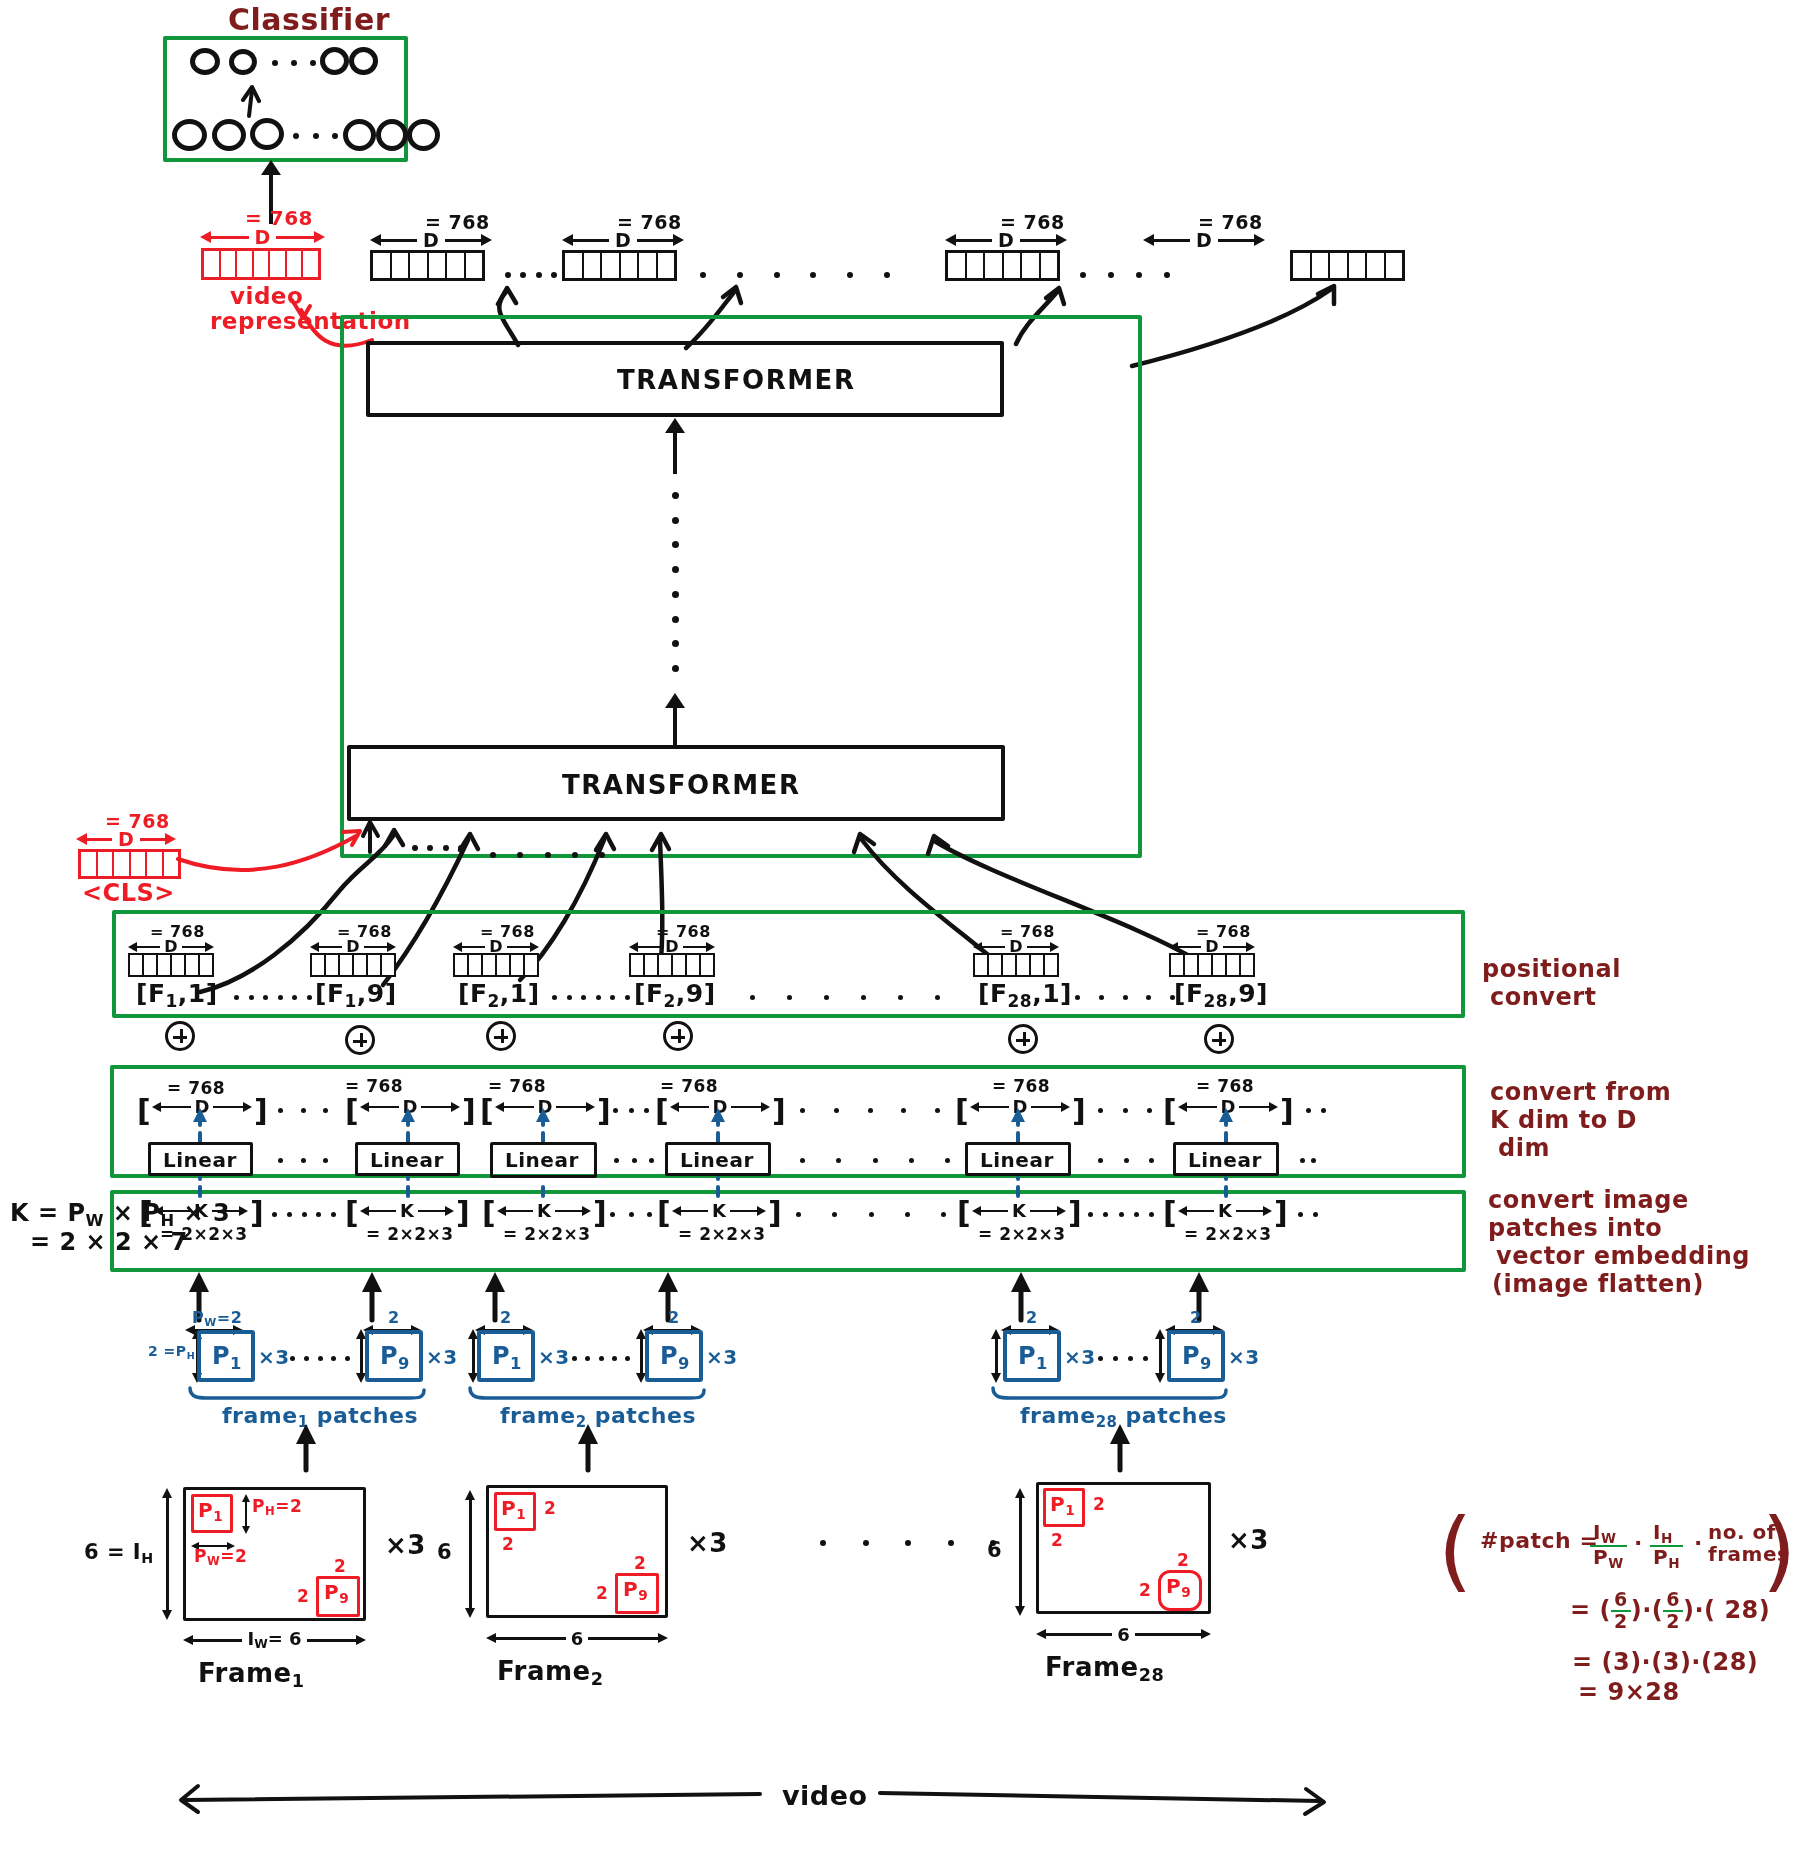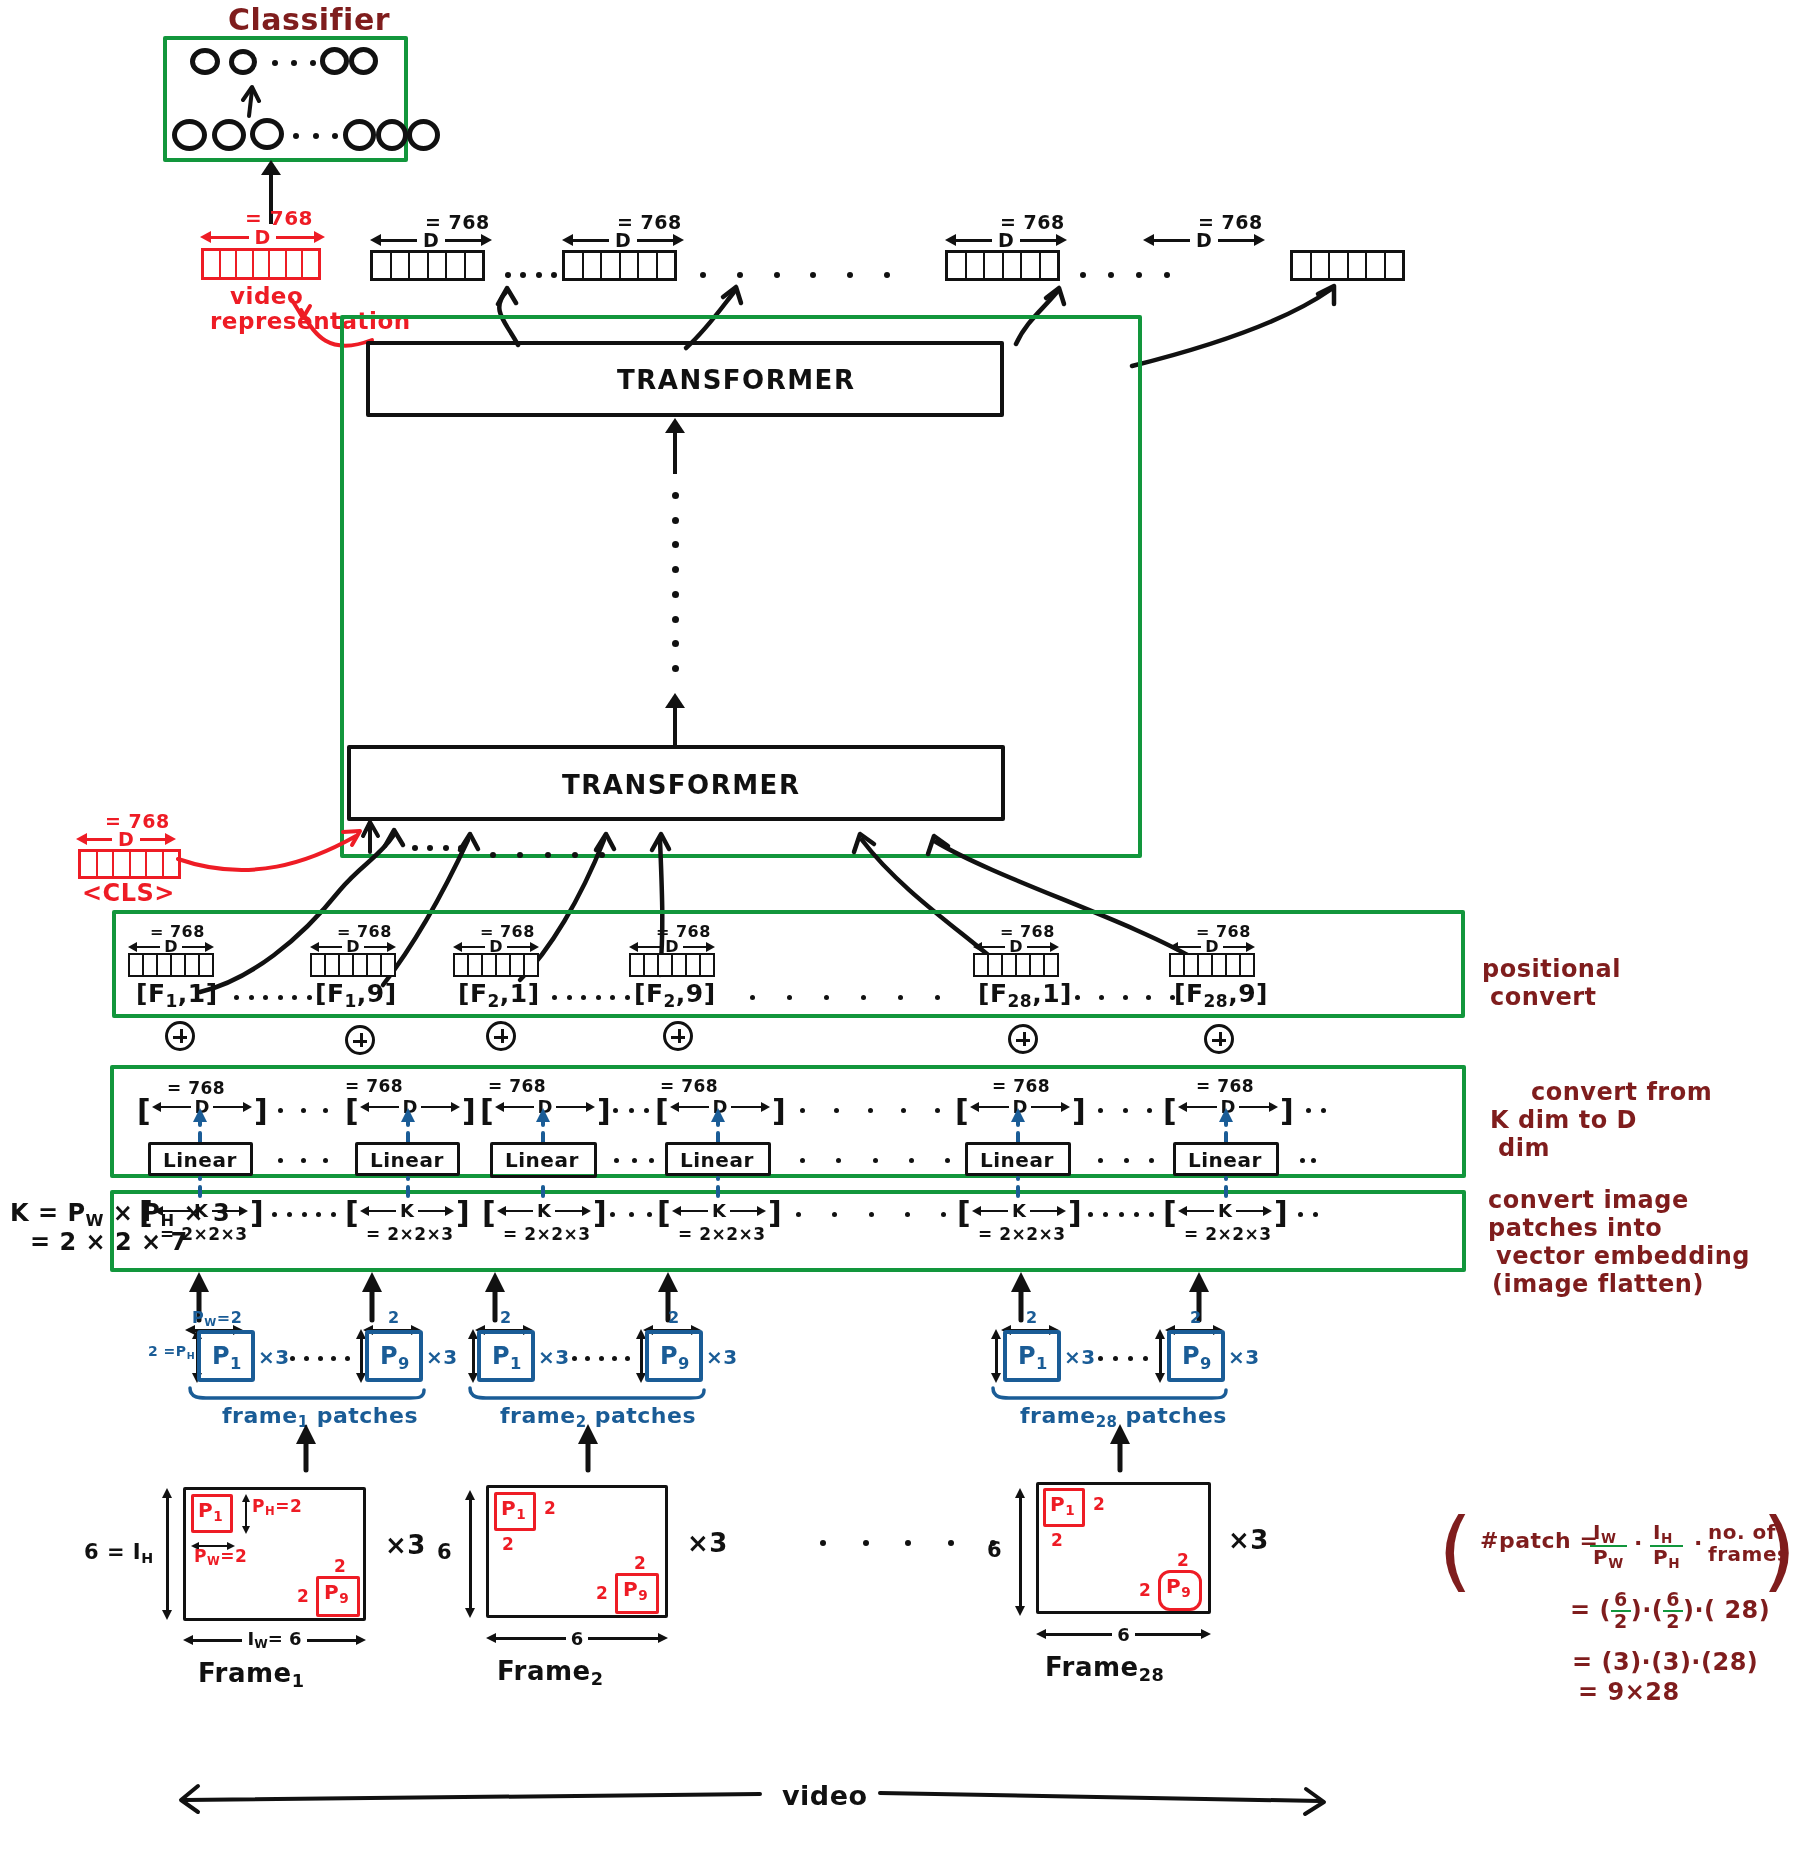--- a/index.html
+++ b/index.html
@@ -488,21 +488,21 @@
 </div>
 
 <div class="oplus" style="left:165px;top:1021px;"></div>
 <div class="oplus" style="left:345px;top:1025px;"></div>
 <div class="oplus" style="left:486px;top:1021px;"></div>
 <div class="oplus" style="left:663px;top:1021px;"></div>
 <div class="oplus" style="left:1008px;top:1024px;"></div>
 <div class="oplus" style="left:1204px;top:1024px;"></div>
 
 <div class="gbox" style="left:110px;top:1065px;width:1356px;height:113px;"></div>
-<div class="lbl hand ink-g" style="left:1490px;top:1078px;font-size:24px;margin-left:41px;">convert from</div>
+<div class="lbl hand ink-g" style="left:1490px;top:1078px;font-size:24px;">convert from</div>
 <div class="lbl hand ink-g" style="left:1490px;top:1106px;font-size:24px;">K dim to D</div>
 <div class="lbl hand ink-g" style="left:1498px;top:1134px;font-size:24px;">dim</div>
 
 <div class="lbl hand ink-k" style="left:167px;top:1078px;font-size:17px;">= 768</div>
 <div class="brk ink-k" style="left:137px;top:1096px;">[</div>
 <div class="dim ink-k" style="left:152px;top:1098px;width:100px;">
   <div class="ahL" style="border-top-width:5px;border-bottom-width:5px;border-right-width:9px;"></div>
       <div class="bar" style="border-top-width:2.5px;"></div>
   <div class="mid" style="font-size:18px;padding:0 4px;">D</div>
   <div class="bar" style="border-top-width:2.5px;"></div>

